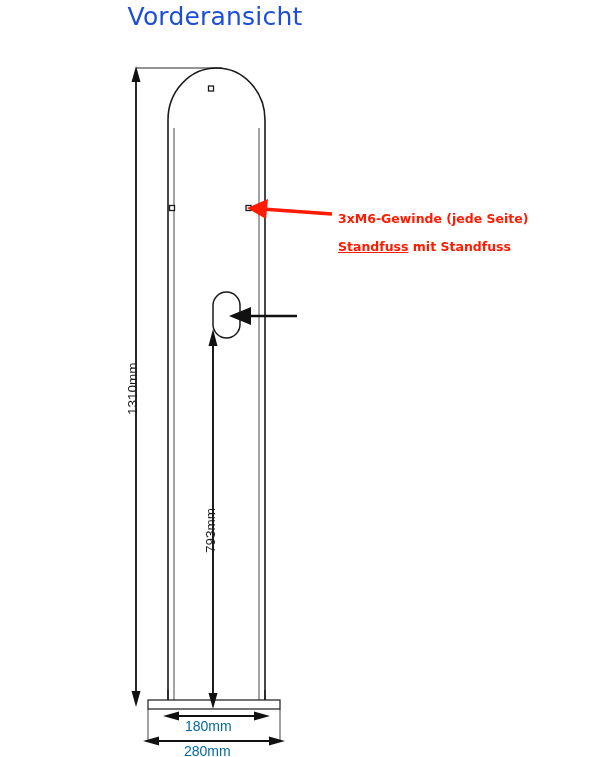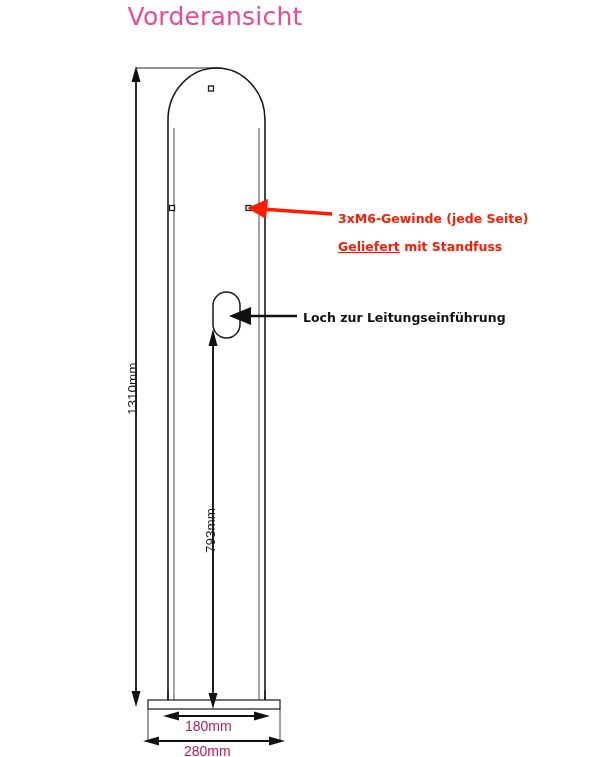--- a/index.html
+++ b/index.html
@@ -27,39 +27,39 @@
     height: 757px;
   }
   .title {
     position: absolute;
     left: 0;
     top: 2px;
     width: 430px;
     text-align: center;
     font-size: 25px;
     font-weight: 400;
-    color: #ec4899;
+    color: #1d4ed8;
     letter-spacing: 0.2px;
     font-family: "DejaVu Sans", sans-serif;
   }
   .anno {
     position: absolute;
     font-size: 12.5px;
     font-weight: bold;
     white-space: nowrap;
     font-family: "DejaVu Sans", sans-serif;
     text-align: right;
   }
   .anno-red { color: #ff1a00; }
   .anno-black { color: #111111; }
   .u { text-decoration: underline; }
   .dimlabel {
     position: absolute;
     font-size: 14px;
-    color: #be185d;
+    color: #0369a1;
     font-family: "Liberation Sans", sans-serif;
     white-space: nowrap;
   }
   .dimlabel-vert {
     position: absolute;
     font-size: 13.5px;
     color: #1a1a1a;
     font-family: "Liberation Sans", sans-serif;
     white-space: nowrap;
     transform-origin: 0 0;
@@ -112,23 +112,22 @@
     <line x1="332" y1="214" x2="262" y2="209" stroke="#ff1a00" stroke-width="3.4"></line>
     <polygon points="247,208 268,199 266,219" fill="#ff1a00"></polygon>
 
     <line x1="297" y1="316" x2="248" y2="316" stroke="#111111" stroke-width="2.6"></line>
     <polygon points="229,316 251,307 251,325" fill="#111111"></polygon>
 
   </svg>
 
   <div class="anno anno-red" style="left:338px; top:211px;">3xM6-Gewinde (jede Seite)</div>
 
-  <div class="anno anno-red" style="left:338px; top:239px;"><span class="u">Geliefert</span><span> mit Standfuss</span></div>
+  <div class="anno anno-red" style="left:338px; top:239px;"><span class="u">Standfuss</span><span> mit Standfuss</span></div>
 
-  <div class="anno anno-black" style="left:303px; top:310px;">Loch zur Leitungseinführung</div>
 
   <div class="dimlabel-vert" style="left:125px; top:415px;">1310mm</div>
 
   <div class="dimlabel-vert" style="left:203px; top:553px;">793mm</div>
 
   <div class="dimlabel" style="left:185px; top:718px;">180mm</div>
 
   <div class="dimlabel" style="left:184px; top:743px;">280mm</div>
 
 </div>

